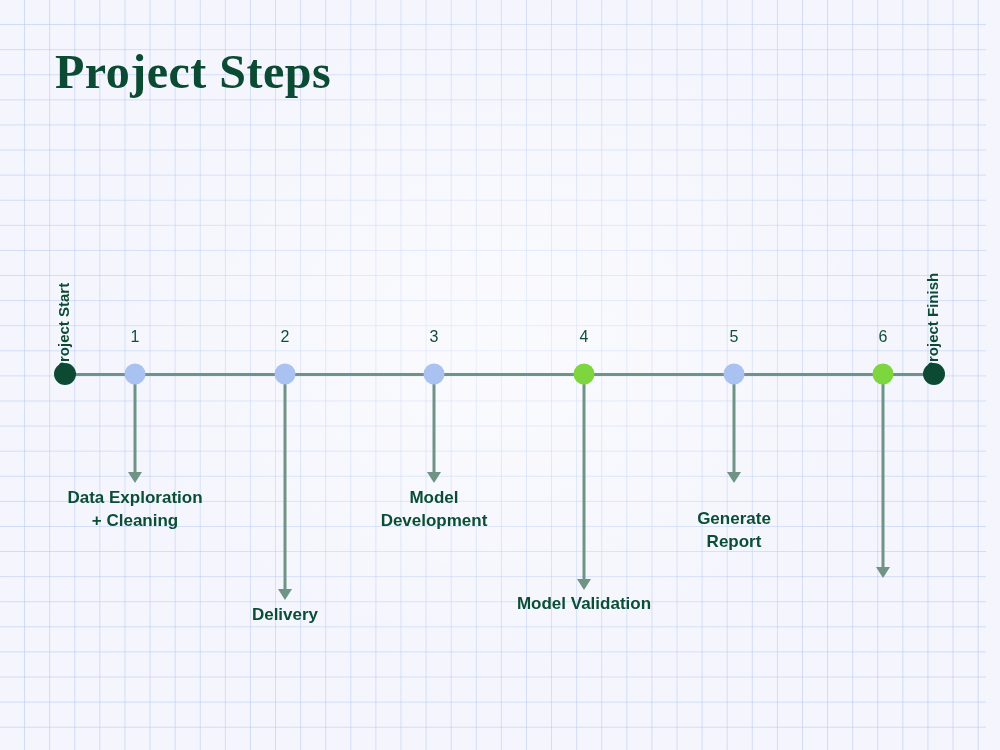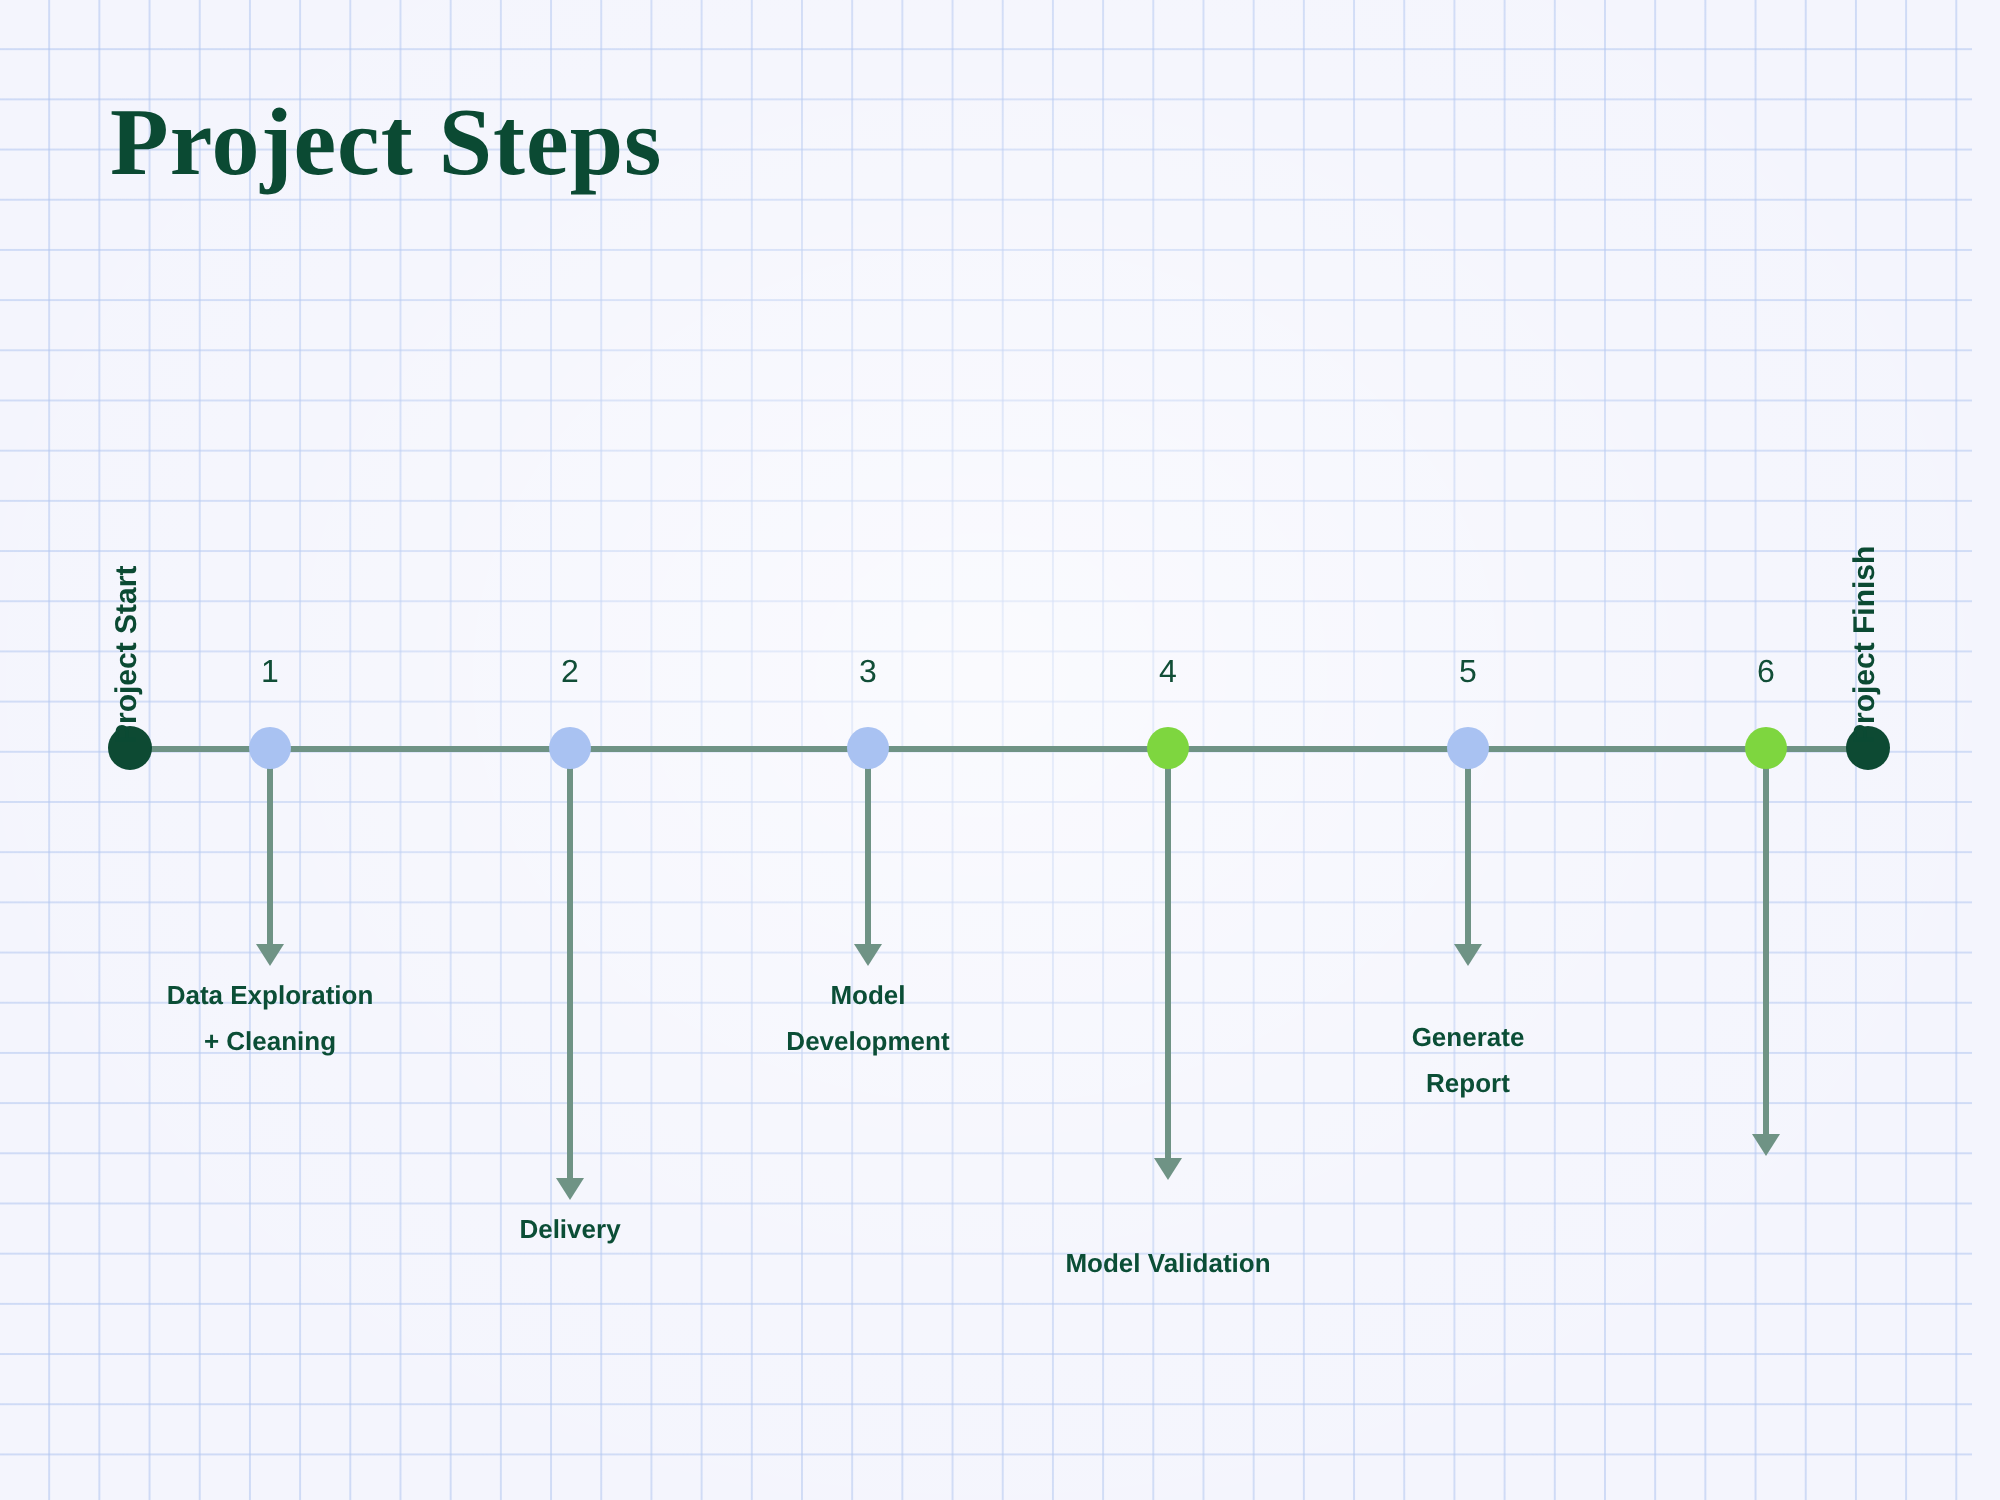--- a/index.html
+++ b/index.html
@@ -113,21 +113,21 @@
     border-top: 11px solid #6f9385;
     transform: translateX(-50%);
   }
 
   .step-label {
     position: absolute;
     transform: translateX(-50%);
     text-align: center;
     font-family: "Liberation Sans", sans-serif;
     font-weight: bold;
-    font-size: 13px;
+    font-size: 17px;
     line-height: 23px;
     color: #0b4e36;
     white-space: nowrap;
   }
 </style>
 </head>
 <body>
 
 <div id="canvas">
 
@@ -166,21 +166,21 @@
   <div class="node blue" style="left:434px; top:374px;"></div>
   <div class="step-label" style="left:434px; top:486px;">
     <div>Model</div>
     <div>Development</div>
   </div>
 
   <div class="step-num" style="left:584px; top:328px;">4</div>
   <div class="stem" style="left:584px; top:374px; height:205px;"></div>
   <div class="arrowhead" style="left:584px; top:579px;"></div>
   <div class="node green" style="left:584px; top:374px;"></div>
-  <div class="step-label" style="left:584px; top:592px;margin-top:28px;">
+  <div class="step-label" style="left:584px; top:592px;">
     <div>Model Validation</div>
   </div>
 
   <div class="step-num" style="left:734px; top:328px;">5</div>
   <div class="stem" style="left:734px; top:374px; height:98px;"></div>
   <div class="arrowhead" style="left:734px; top:472px;"></div>
   <div class="node blue" style="left:734px; top:374px;"></div>
   <div class="step-label" style="left:734px; top:486px;margin-top:21px;">
     <div>Generate</div>
     <div>Report</div>

